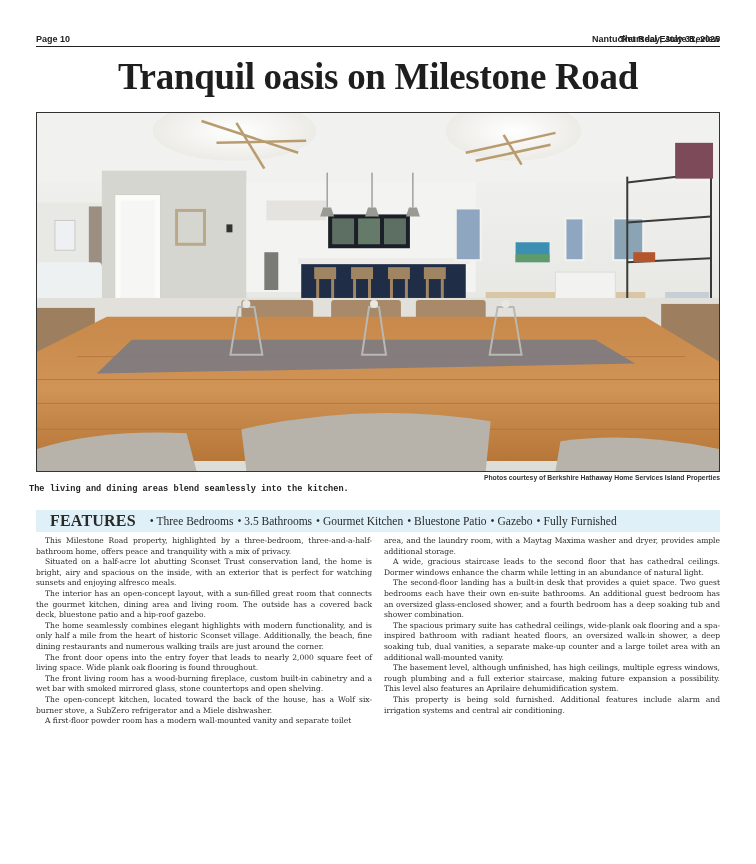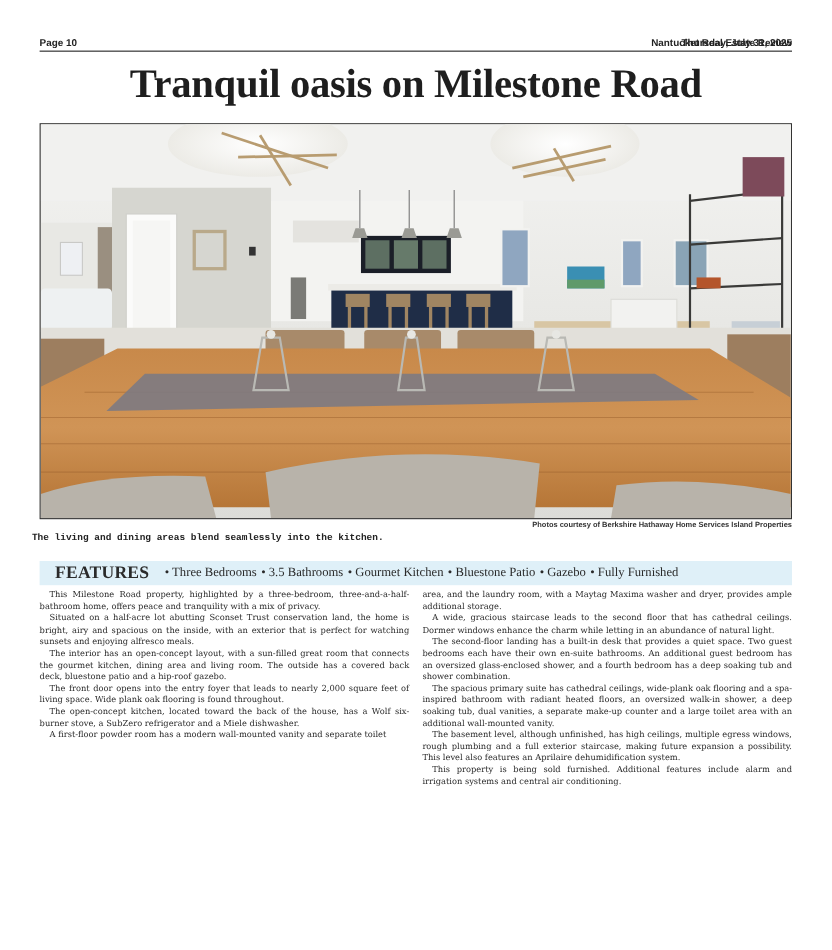--- a/index.html
+++ b/index.html
@@ -215,21 +215,23 @@
   <span class="item"><span>•</span> <span>Bluestone Patio</span></span>
   <span class="item"><span>•</span> <span>Gazebo</span></span>
   <span class="item"><span>•</span> <span>Fully Furnished</span></span>
 </div>
 
 <div class="columns">
   <div class="col">
     <p>This Milestone Road property, highlighted by a three-bedroom, three-and-a-half-bathroom home, offers peace and tranquility with a mix of privacy.</p>
     <p>Situated on a half-acre lot abutting Sconset Trust conservation land, the home is bright, airy and spacious on the inside, with an exterior that is perfect for watching sunsets and enjoying alfresco meals.</p>
     <p>The interior has an open-concept layout, with a sun-filled great room that connects the gourmet kitchen, dining area and living room. The outside has a covered back deck, bluestone patio and a hip-roof gazebo.</p>
+    <p>The home seamlessly combines elegant highlights with modern functionality, and is only half a mile from the heart of historic Sconset village. Additionally, the beach, fine dining restaurants and numerous walking trails are just around the corner.</p>
     <p>The front door opens into the entry foyer that leads to nearly 2,000 square feet of living space. Wide plank oak flooring is found throughout.</p>
+    <p>The front living room has a wood-burning fireplace, custom built-in cabinetry and a wet bar with smoked mirrored glass, stone countertops and open shelving.</p>
     <p>The open-concept kitchen, located toward the back of the house, has a Wolf six-burner stove, a SubZero refrigerator and a Miele dishwasher.</p>
     <p>A first-floor powder room has a modern wall-mounted vanity and separate toilet</p>
   </div>
   <div class="col">
     <p class="cont">area, and the laundry room, with a Maytag Maxima washer and dryer, provides ample additional storage.</p>
     <p>A wide, gracious staircase leads to the second floor that has cathedral ceilings. Dormer windows enhance the charm while letting in an abundance of natural light.</p>
     <p>The second-floor landing has a built-in desk that provides a quiet space. Two guest bedrooms each have their own en-suite bathrooms. An additional guest bedroom has an oversized glass-enclosed shower, and a fourth bedroom has a deep soaking tub and shower combination.</p>
     <p>The spacious primary suite has cathedral ceilings, wide-plank oak flooring and a spa-inspired bathroom with radiant heated floors, an oversized walk-in shower, a deep soaking tub, dual vanities, a separate make-up counter and a large toilet area with an additional wall-mounted vanity.</p>
     <p>The basement level, although unfinished, has high ceilings, multiple egress windows, rough plumbing and a full exterior staircase, making future expansion a possibility. This level also features an Aprilaire dehumidification system.</p>
     <p>This property is being sold furnished. Additional features include alarm and irrigation systems and central air conditioning.</p>

